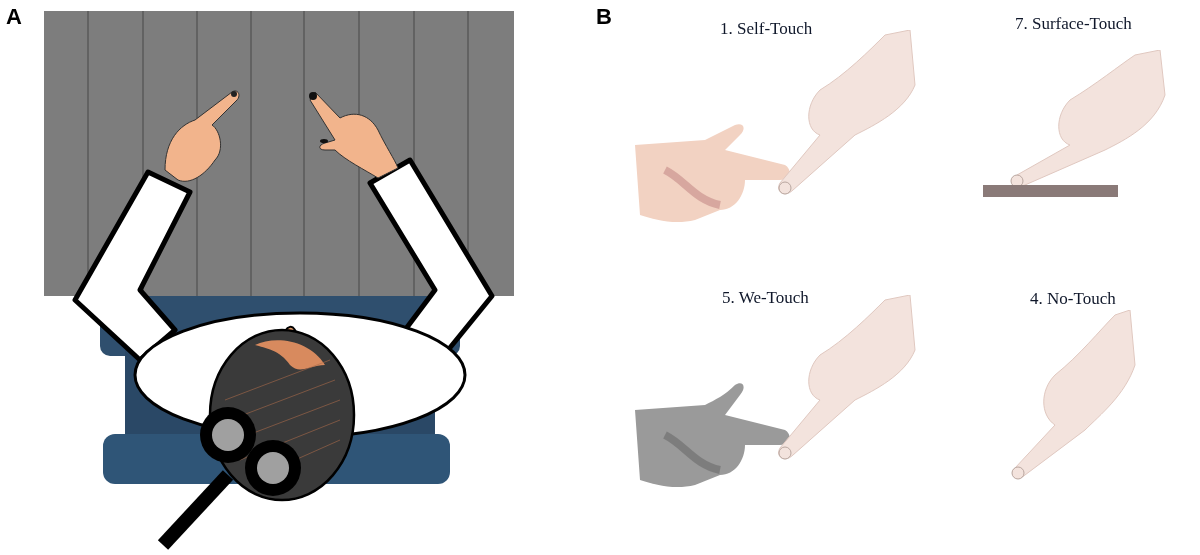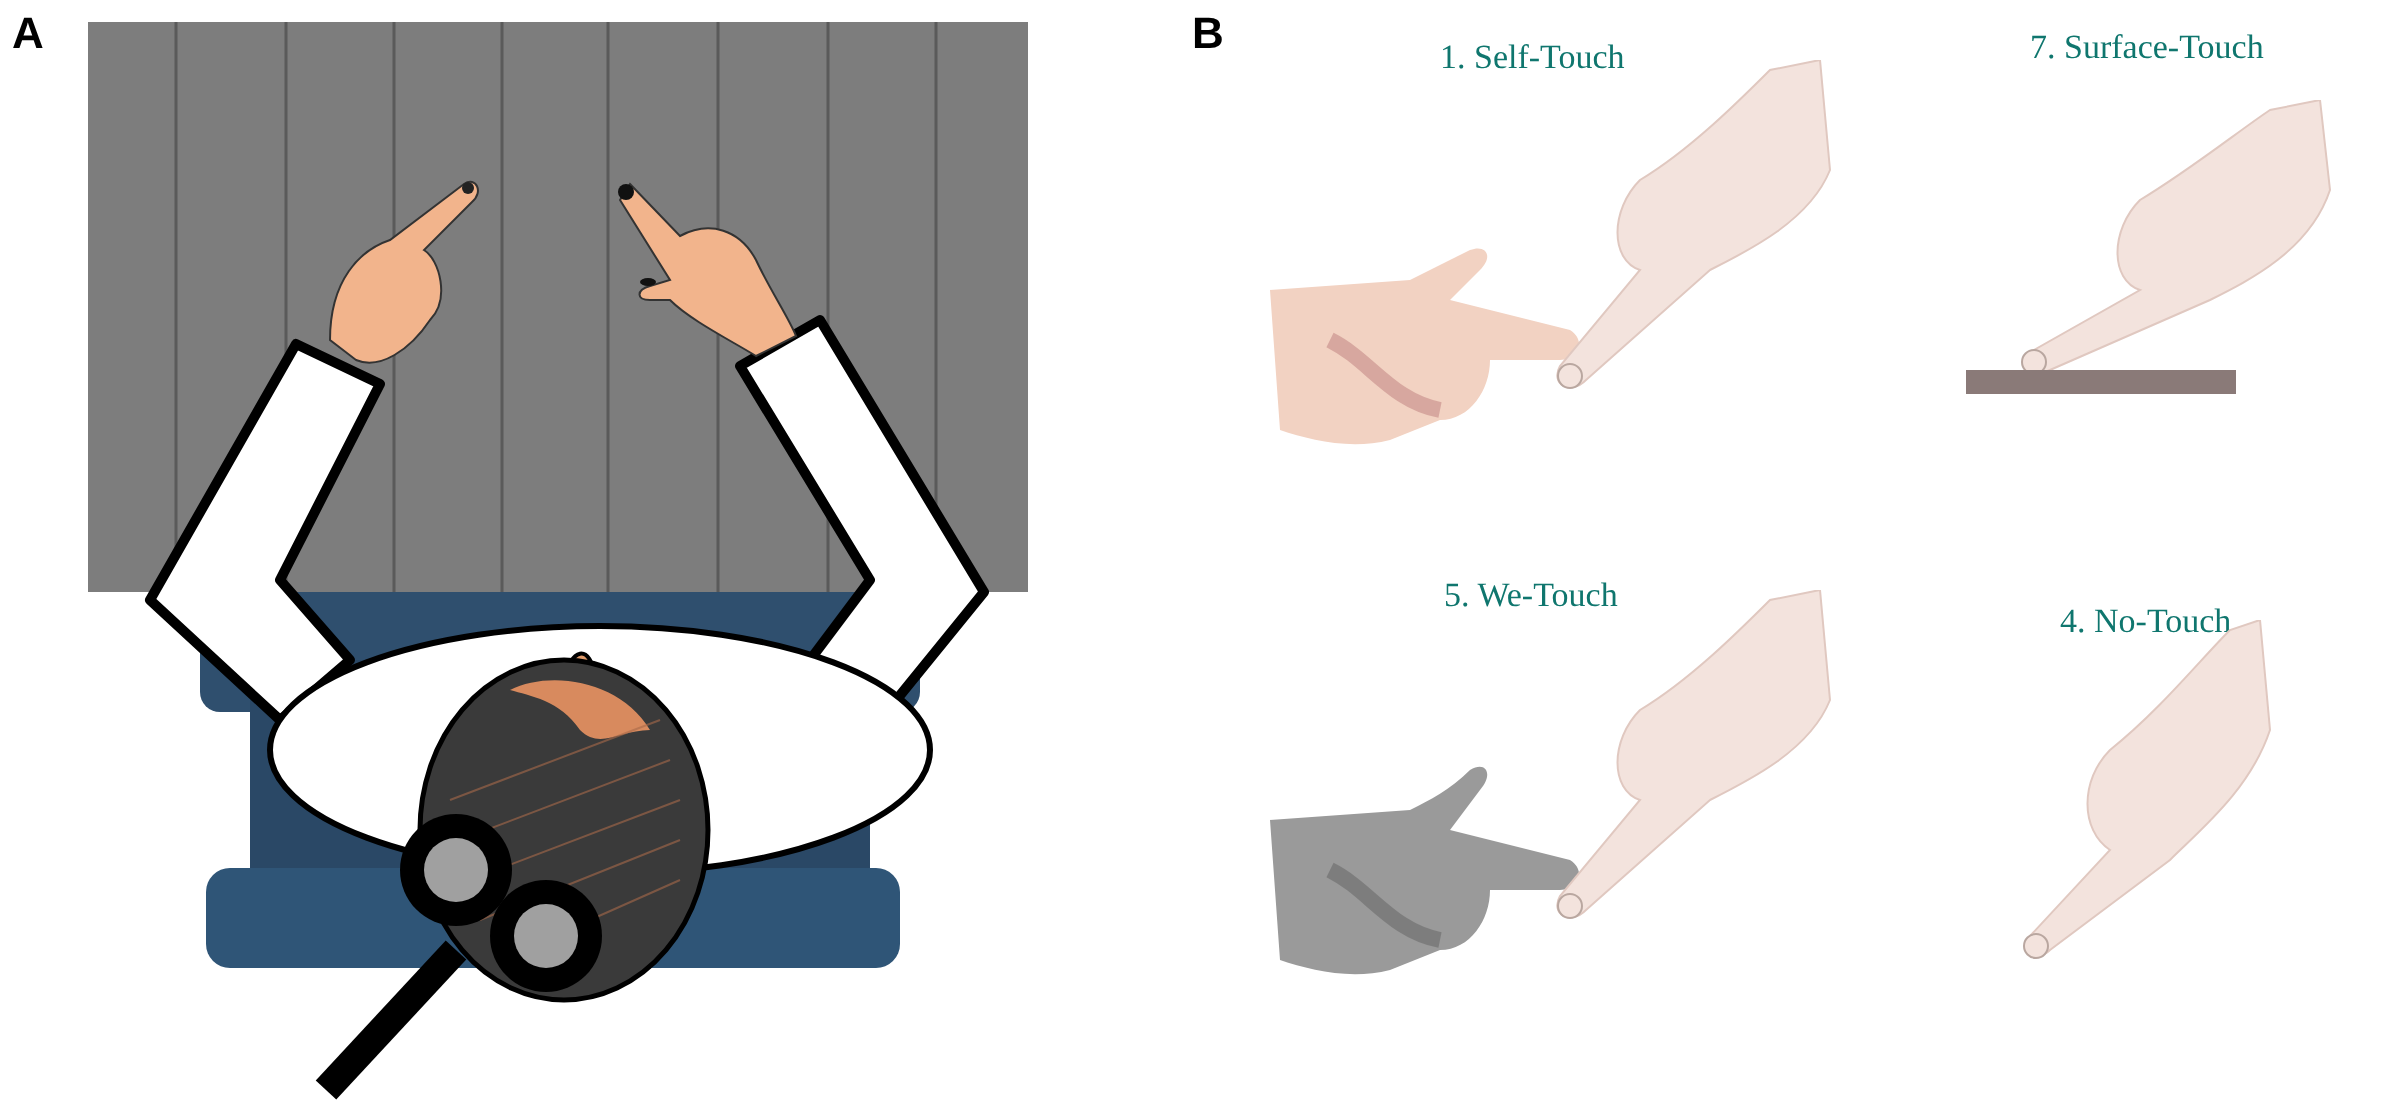--- a/index.html
+++ b/index.html
@@ -1,18 +1,18 @@
 <!DOCTYPE html>
 <html><head>
 <meta charset="utf-8">
 <style>
   html, body { margin:0; padding:0; background:#ffffff; }
   body { width:1200px; height:555px; position:relative; overflow:hidden; font-family:"Liberation Sans", sans-serif; }
   .panel-label { position:absolute; font-family:"Liberation Sans", sans-serif; font-weight:bold; font-size:22px; color:#000; }
-  .caption { position:absolute; font-family:"Liberation Serif", serif; font-size:17px; color:#0f766e; white-space:nowrap; }
+  .caption { position:absolute; font-family:"Liberation Serif", serif; font-size:17px; color:#0f172a; white-space:nowrap; }
   svg { position:absolute; }
 </style>
 </head>
 <body>
 
 <div class="panel-label" style="left:6px; top:4px;">A</div>
 
 <svg width="560" height="555" style="left:0;top:0;" viewBox="0 0 560 555">
 
   <g>
@@ -95,17 +95,17 @@
 </svg>
 
 <div class="caption" style="left:722px; top:288px;">5. We-Touch</div>
 <svg width="300" height="200" style="left:625px;top:295px;" viewBox="0 0 300 200">
   <path d="M10,115 L80,110 C90,105 100,100 110,90 C118,85 122,92 115,100 L100,120 L160,135 C168,140 165,150 155,150 L120,150 C120,165 110,180 95,180 L70,190 C50,195 30,190 15,185 Z" fill="#9a9a9a"></path>
   <path d="M40,140 C60,150 70,170 95,175" stroke="#6a6a6a" stroke-width="8" fill="none" opacity="0.6"></path>
   <path d="M285,0 L290,55 C280,80 250,95 230,105 L168,160 C160,168 150,162 155,153 L195,105 C180,100 180,75 195,60 C220,45 245,20 260,5 Z" fill="#f3e3dd" stroke="#e0c8c0" stroke-width="1"></path>
   <circle cx="160" cy="158" r="6" fill="#f3e3dd" stroke="#b9a7a0" stroke-width="1"></circle>
 </svg>
 
-<div class="caption" style="left:1030px; top:289px;margin-top:12px;">4. No-Touch</div>
+<div class="caption" style="left:1030px; top:289px;">4. No-Touch</div>
 <svg width="200" height="180" style="left:1000px;top:310px;" viewBox="0 0 200 180">
   <path d="M130,0 L135,55 C125,85 100,105 85,120 L25,165 C18,172 8,165 15,158 L55,115 C40,105 40,80 55,65 C80,45 100,20 115,5 Z" fill="#f3e3dd" stroke="#e0c8c0" stroke-width="1"></path>
   <circle cx="18" cy="163" r="6" fill="#f3e3dd" stroke="#b9a7a0" stroke-width="1"></circle>
 </svg>
 
 </body></html>

